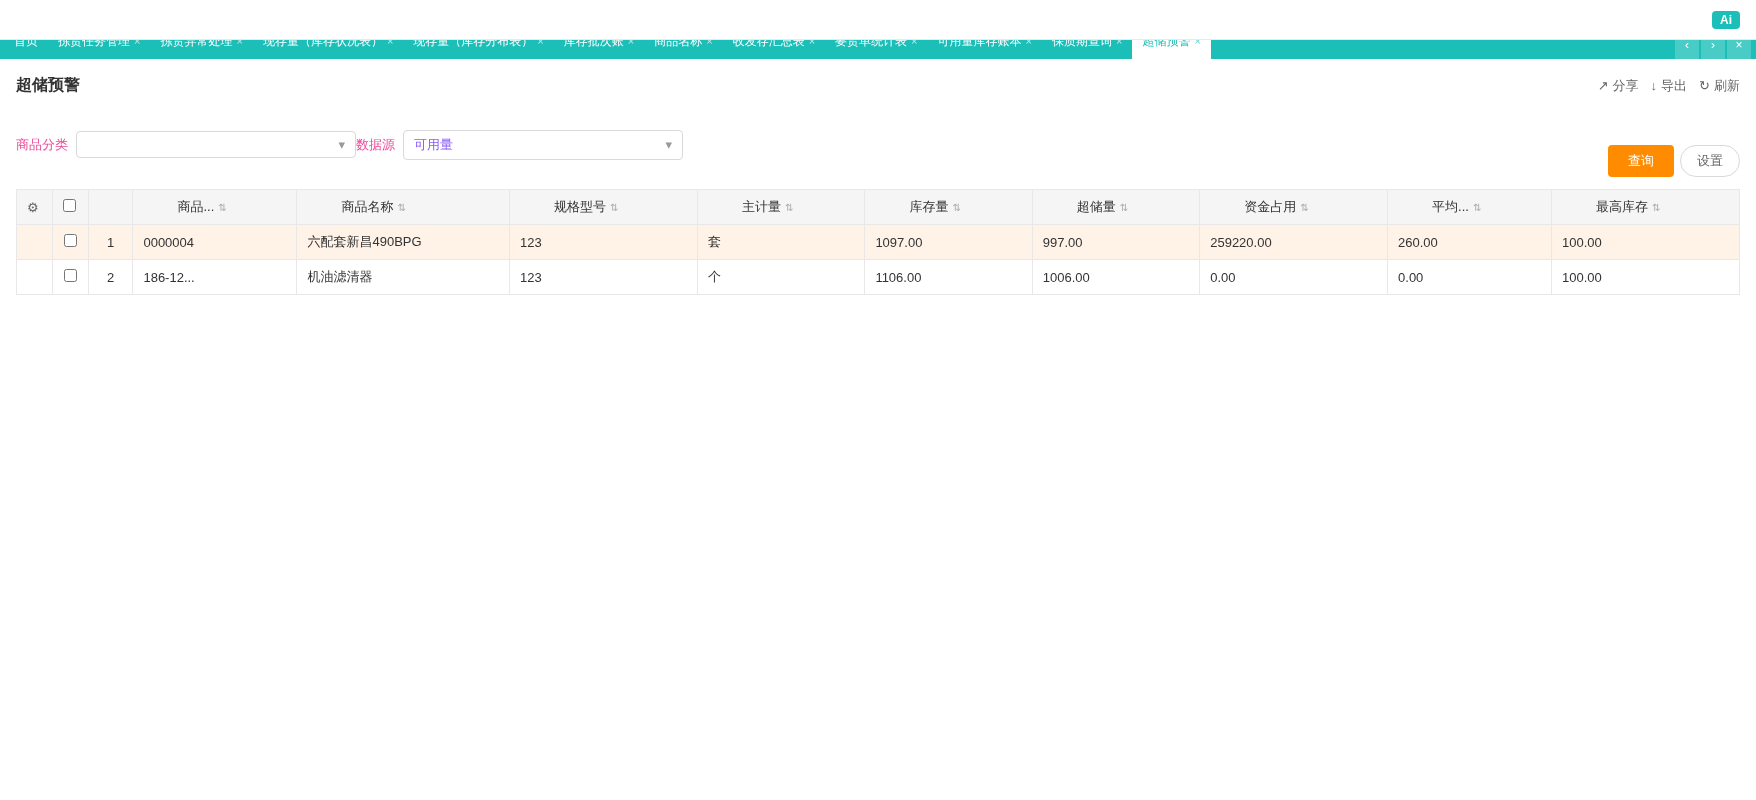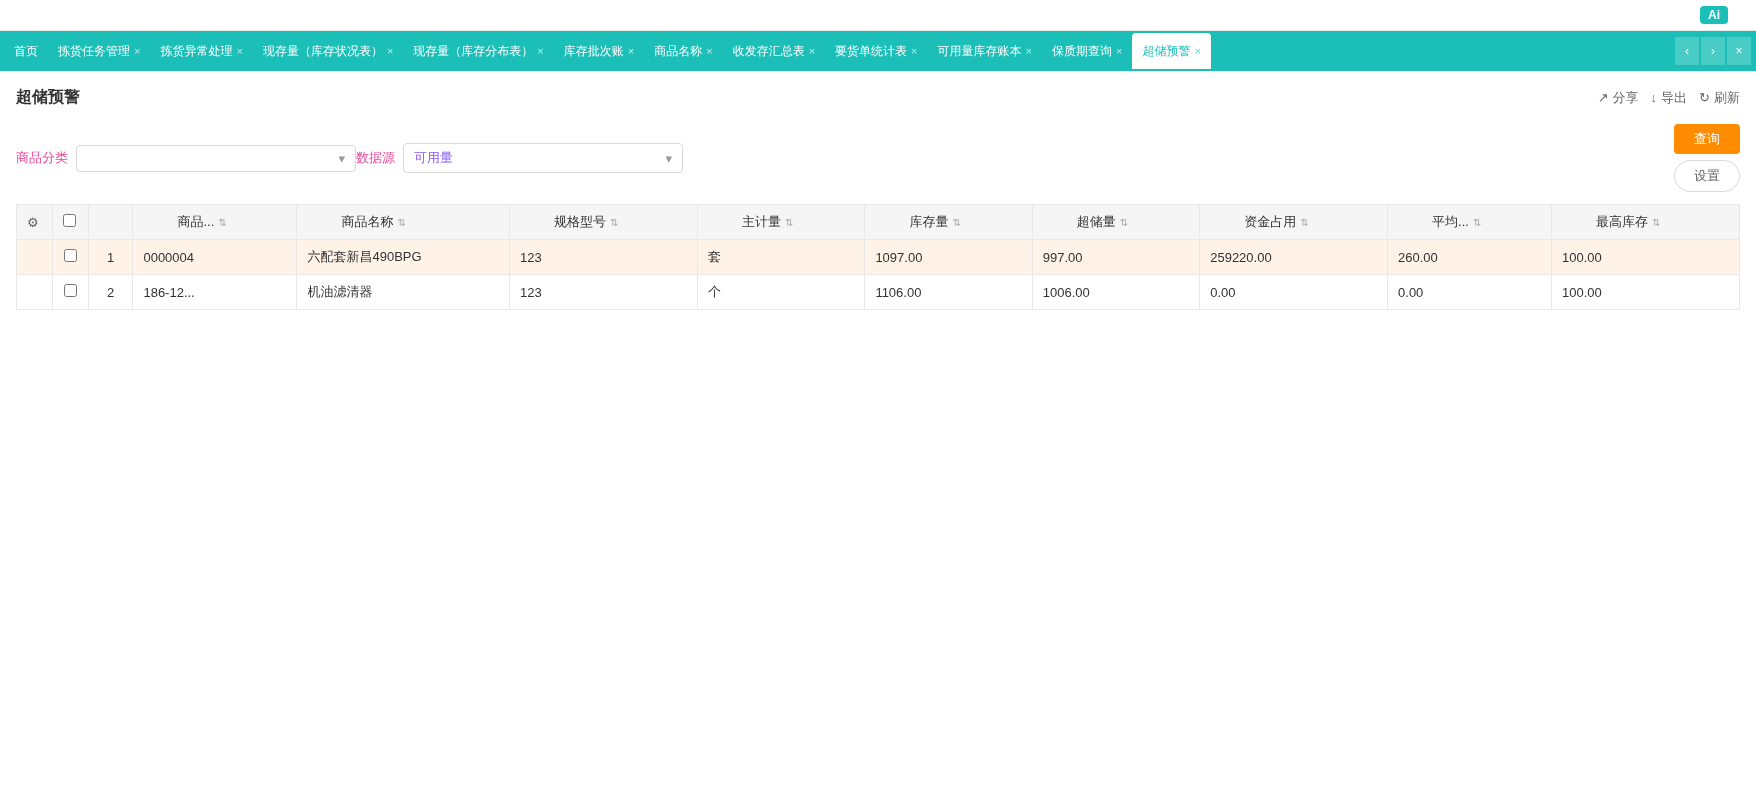--- a/index.html
+++ b/index.html
@@ -1,23 +1,23 @@
 <!DOCTYPE html>
 <html><head>
   <meta charset="utf-8">
   <style>
     * { box-sizing: border-box; margin: 0; padding: 0; }
     body { font-family: 'Microsoft YaHei', Arial, sans-serif; font-size: 13px; background: #f5f5f5; color: #333; }
 
     
     .top-nav {
       display: flex;
-      align-items: center;
+      align-items: flex-end;
       background: #1cbfb8;
-      height: 40px;
+      height: 19px;
       padding: 0 4px;
       overflow: hidden;
     }
     .nav-tab {
       display: flex;
       align-items: center;
       height: 36px;
       padding: 0 10px;
       color: #fff;
       font-size: 12px;
@@ -133,23 +133,24 @@
     }
 
     
     .filter-row {
       display: flex;
       align-items: center;
       margin-bottom: 12px;
     }
     .filter-buttons {
       display: flex;
-      flex-direction: column;
+      flex-direction: row;
       gap: 6px;
       margin-left: auto;
+      margin-top: 33px;
     }
 
     
     .data-table {
       width: 100%;
       border-collapse: collapse;
       font-size: 13px;
     }
     .data-table th {
       background: #f5f5f5;
@@ -177,25 +178,25 @@
     }
     .sort-icon { color: #aaa; font-size: 10px; }
     .gear-icon { color: #666; cursor: pointer; }
     .row-number { color: #666; text-align: center; }
     .checkbox-cell { text-align: center; width: 36px; }
 
     
     .top-bar-wrapper {
       background: #fff;
       border-bottom: 1px solid #e8e8e8;
-      padding: 4px 28px;
+      padding: 4px 16px;
       display: flex;
       align-items: center;
       justify-content: flex-end;
-      height: 31px;
+      height: 40px;
     }
     .ai-badge {
       background: #1cbfb8;
       color: #fff;
       border-radius: 4px;
       padding: 2px 8px;
       font-size: 12px;
       font-weight: bold;
     }
   </style>

